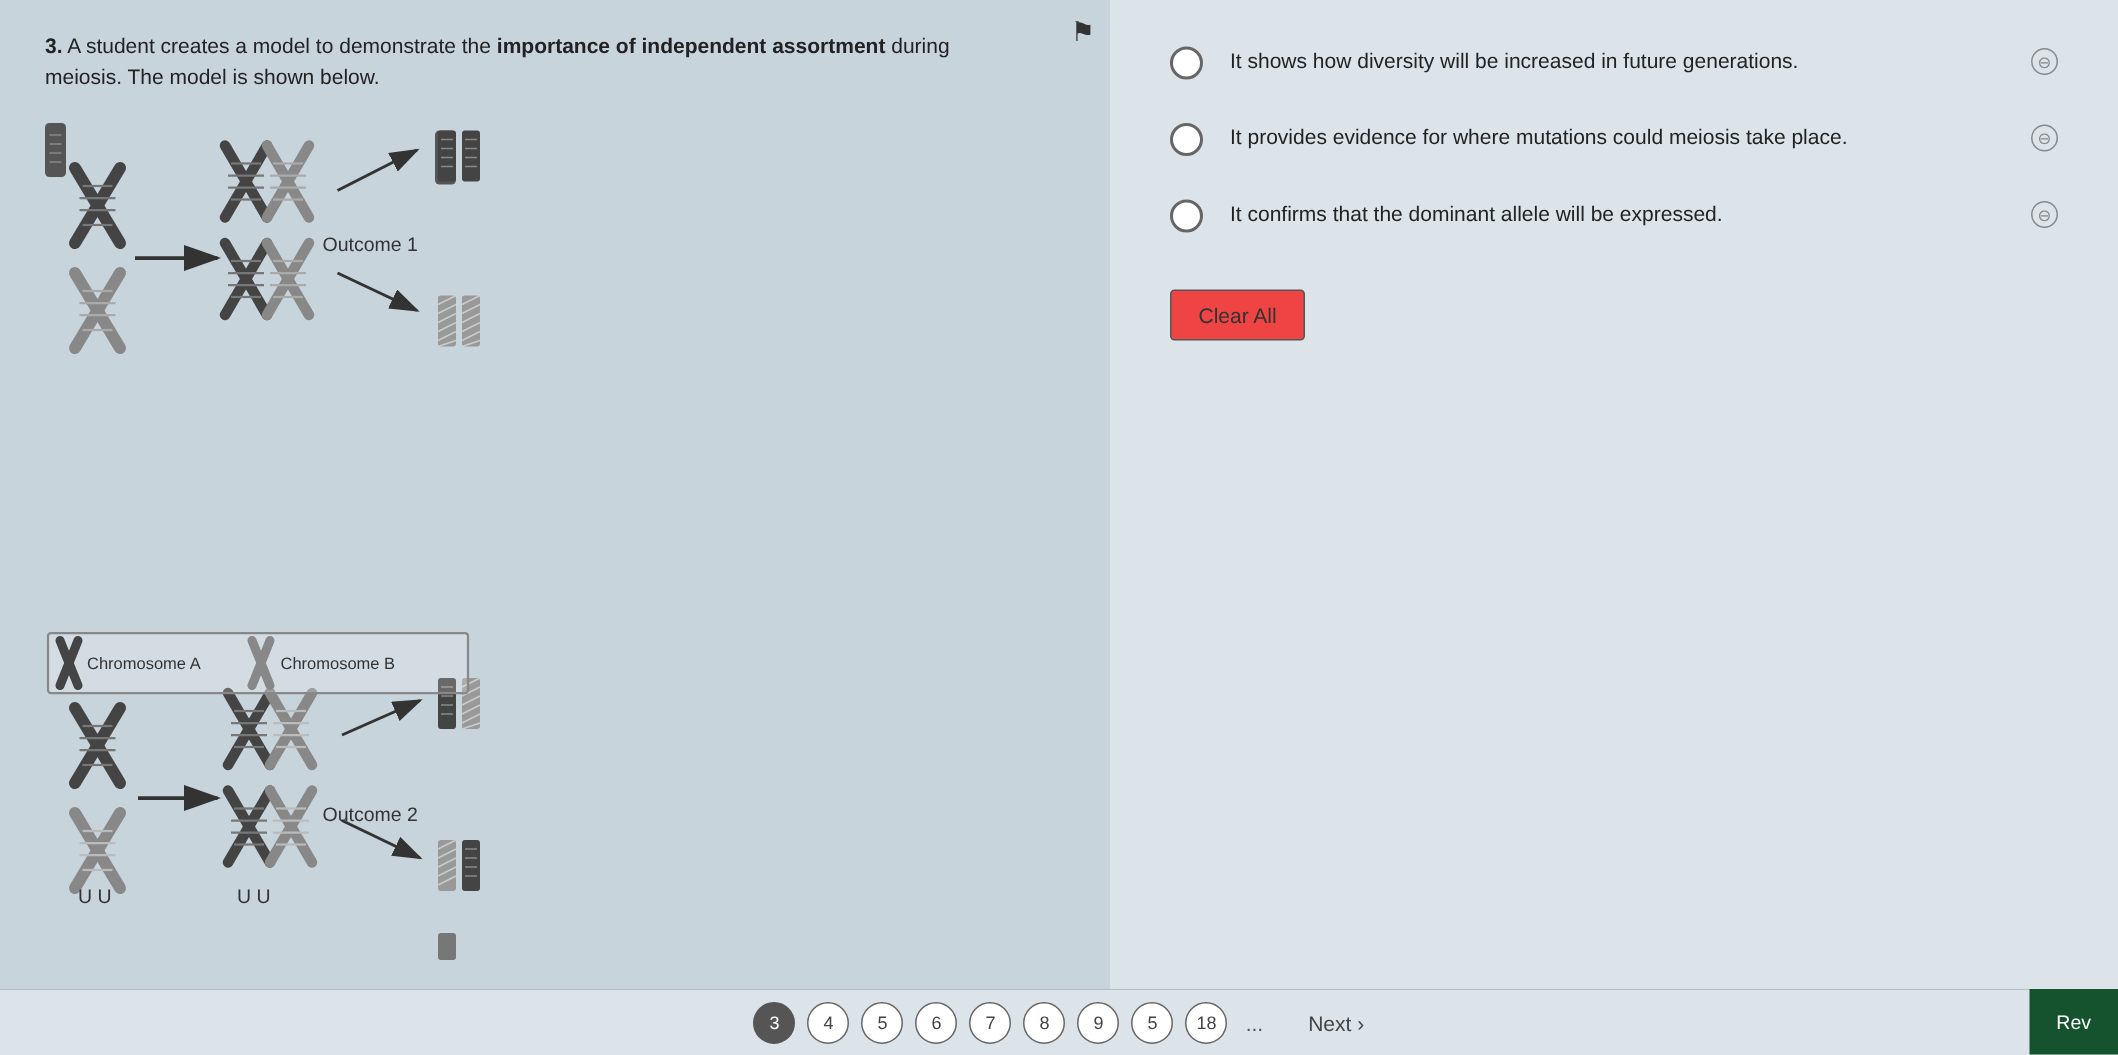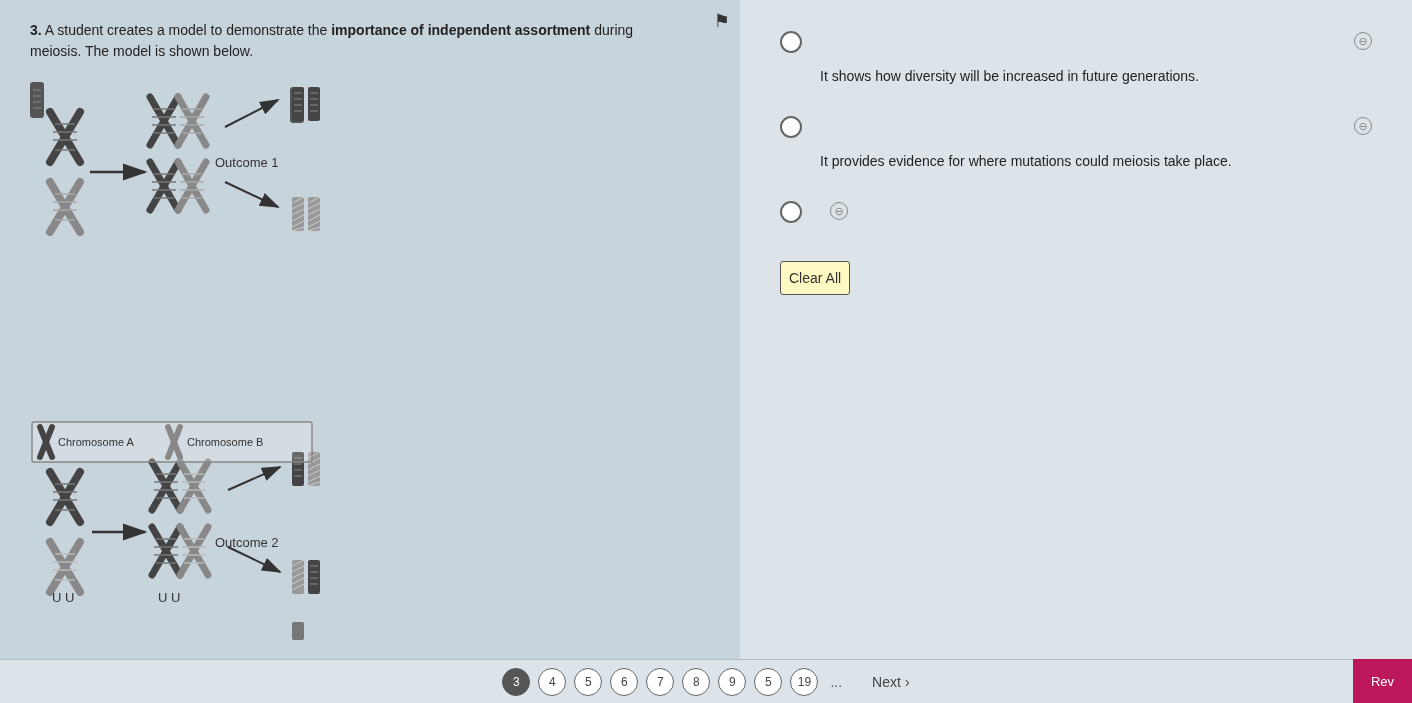--- a/index.html
+++ b/index.html
@@ -95,43 +95,42 @@
       flex-shrink: 0;
       margin-top: 1px;
       cursor: pointer;
     }
 
     .answer-text {
       font-size: 14px;
       color: #222;
       line-height: 1.5;
       flex: 1;
-      margin-top: 36px;
     }
 
     .info-icon {
       width: 18px;
       height: 18px;
       border-radius: 50%;
       border: 1.5px solid #888;
       display: flex;
       align-items: center;
       justify-content: center;
       font-size: 11px;
       color: #888;
       margin-left: 10px;
       flex-shrink: 0;
       cursor: pointer;
       margin-top: 2px;
     }
 
     .clear-all-btn {
       border: 1.5px solid #555;
-      background: #fef9c3;
-      padding: 8px 8px;
+      background: #ef4444;
+      padding: 8px 18px;
       font-size: 14px;
       cursor: pointer;
       border-radius: 3px;
       color: #333;
       width: fit-content;
       margin-top: 10px;
     }
 
     
     .bottom-nav {
@@ -174,21 +173,21 @@
       font-size: 14px;
       color: #444;
       cursor: pointer;
       display: flex;
       align-items: center;
       gap: 4px;
       margin-left: 18px;
     }
 
     .rev-btn {
-      background: #be185d;
+      background: #14532d;
       color: white;
       border: none;
       padding: 8px 18px;
       font-size: 13px;
       cursor: pointer;
       position: absolute;
       right: 0;
       bottom: 0;
       height: 44px;
     }
@@ -445,39 +444,40 @@
     </div>
 
     <div class="answer-option">
       <div class="radio-btn"></div>
       <span class="answer-text">It provides evidence for where mutations could meiosis take place.</span>
       <div class="info-icon">⊖</div>
     </div>
 
     <div class="answer-option">
       <div class="radio-btn"></div>
+      <span class="answer-text">It confirms that the dominant allele will be expressed.</span>
       <div class="info-icon">⊖</div>
     </div>
 
 
     <button class="clear-all-btn">Clear All</button>
 
   </div>
 
 </div>
 
 <div class="bottom-nav">
   <div class="nav-circle active">3</div>
   <div class="nav-circle">4</div>
   <div class="nav-circle">5</div>
   <div class="nav-circle">6</div>
   <div class="nav-circle">7</div>
   <div class="nav-circle">8</div>
   <div class="nav-circle">9</div>
   <div class="nav-circle">5</div>
-  <div class="nav-circle">19</div>
+  <div class="nav-circle">18</div>
   <span style="font-size:14px; color:#555; margin: 0 4px;">...</span>
   <button class="next-btn">
     <span>Next</span>
     <span>›</span>
   </button>
   <button class="rev-btn">Rev</button>
 </div>
 
 </body></html>

